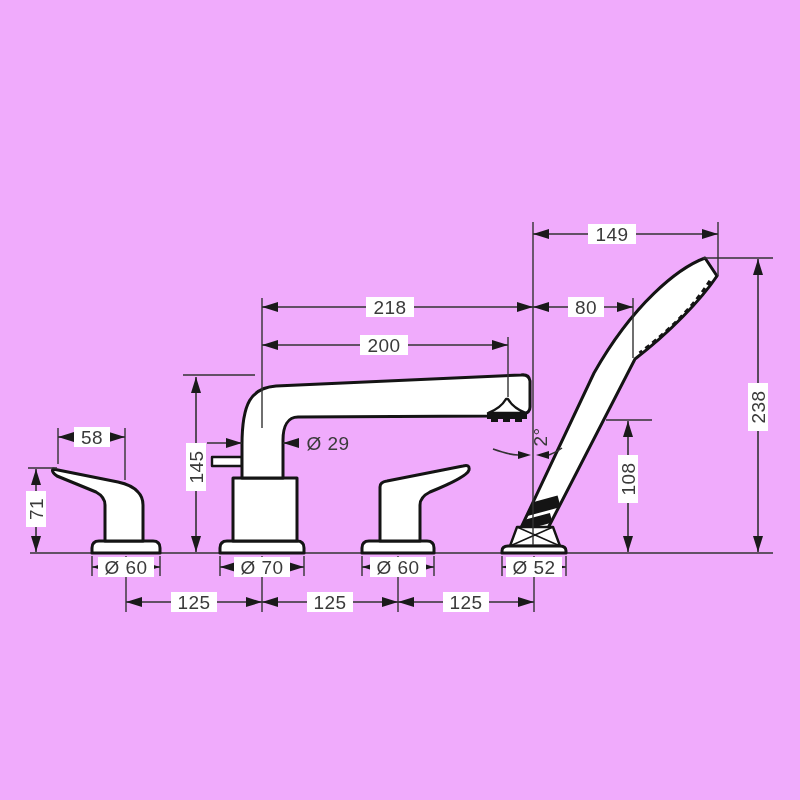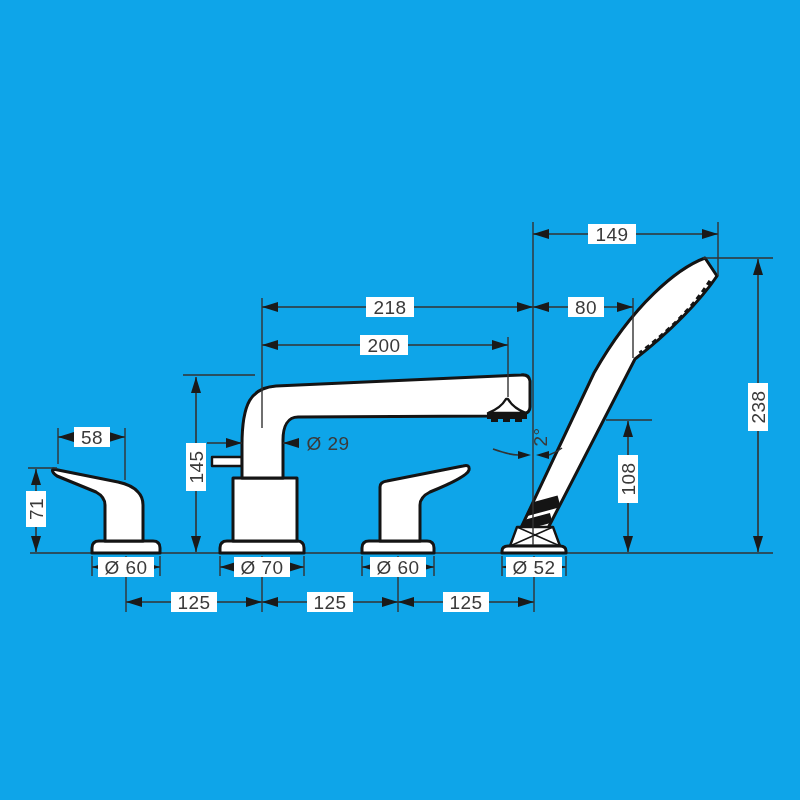--- a/index.html
+++ b/index.html
@@ -1,16 +1,16 @@
 <!DOCTYPE html>
 <html><head>
 <meta charset="utf-8">
 <style>
   html,body{margin:0;padding:0;background:#ffffff;}
-  .stage{position:relative;width:800px;height:800px;background:#0ea5e9;overflow:hidden;}
+  .stage{position:relative;width:800px;height:800px;background:#f0abfc;overflow:hidden;}
   svg{display:block;}
   .outline{fill:#ffffff;stroke:#141414;stroke-width:3;stroke-linejoin:round;stroke-linecap:round;}
   .outline-thin{fill:#ffffff;stroke:#141414;stroke-width:2.4;stroke-linejoin:round;}
   .solid{fill:#141414;stroke:none;}
   .hatch{stroke:#141414;stroke-width:1.4;fill:none;}
   .deck{stroke:#333333;stroke-width:1.6;fill:none;}
   .dim{stroke:#333333;stroke-width:1.6;fill:none;}
   .ext{stroke:#333333;stroke-width:1.4;fill:none;}
   .arrow{fill:#1a1a1a;stroke:none;}
   .spray{fill:none;stroke:#141414;stroke-width:8;stroke-dasharray:5 4;}

